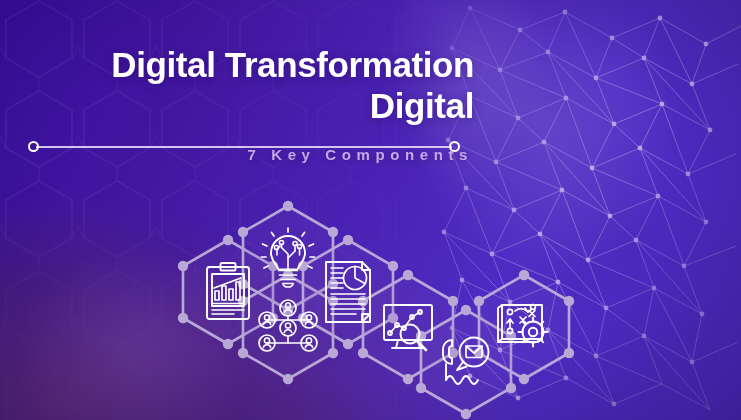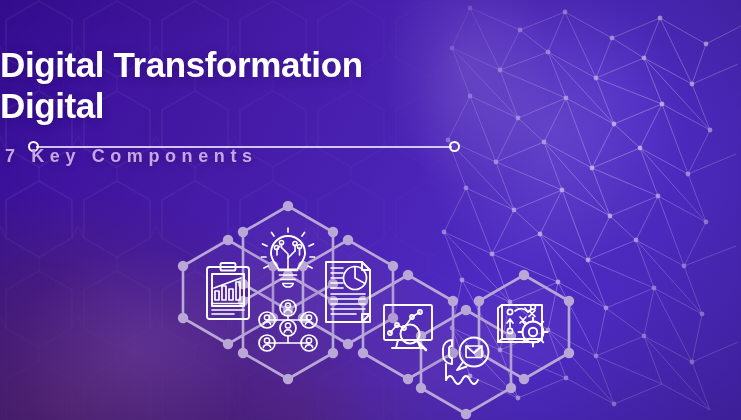--- a/index.html
+++ b/index.html
@@ -38,22 +38,22 @@
   .bg-mesh{position:absolute;inset:0;}
 
   
   .bg-vignette{
     position:absolute;inset:0;
     background:radial-gradient(ellipse 78% 86% at 50% 46%, rgba(0,0,0,0) 52%, rgba(20,6,44,.34) 100%);
   }
 
   
   .headline{
-    position:absolute;left:0;top:44px;width:462px;
-    text-align:left;z-index:6;
+    position:absolute;left:12px;top:44px;width:462px;
+    text-align:right;z-index:6;
   }
   .headline .line{
     color:#ffffff;
     font-weight:bold;
     font-size:35px;
     line-height:41px;
     letter-spacing:-0.4px;
     text-shadow:0 2px 10px rgba(30,5,70,.35);
   }
 
@@ -65,24 +65,24 @@
     background:rgba(236,226,250,.86);
   }
   .divider .knob{
     position:absolute;top:2px;width:11px;height:11px;border-radius:50%;
     border:2.2px solid #ffffff;background:transparent;box-sizing:border-box;
   }
   .divider .knob.left{left:0;}
   .divider .knob.right{right:0;}
 
   .subtitle{
-    position:absolute;left:5px;top:146px;width:462px;
-    text-align:left;z-index:6;
+    position:absolute;left:11px;top:146px;width:462px;
+    text-align:right;z-index:6;
     color:#c6a6e6;
-    font-size:18px;
+    font-size:15px;
     font-weight:bold;
     letter-spacing:5.6px;
     text-shadow:0 1px 6px rgba(30,5,70,.4);
   }
 
   
   .hexwrap{position:absolute;left:0;top:0;width:741px;height:420px;z-index:5;}
 </style>
 </head>
 <body>

